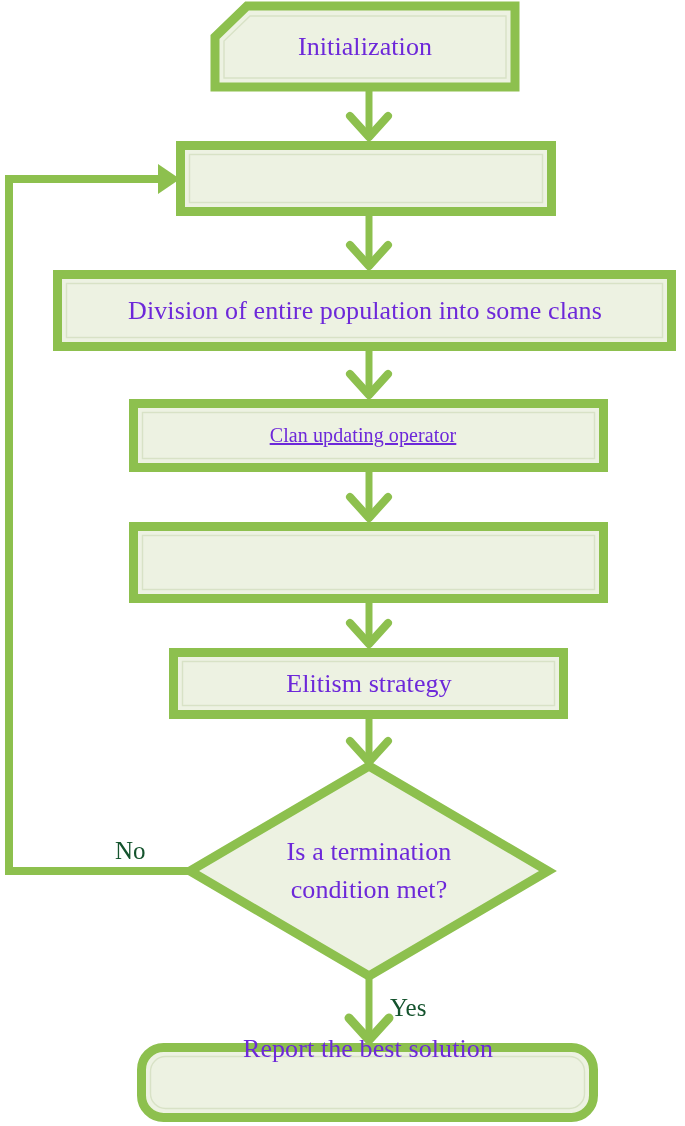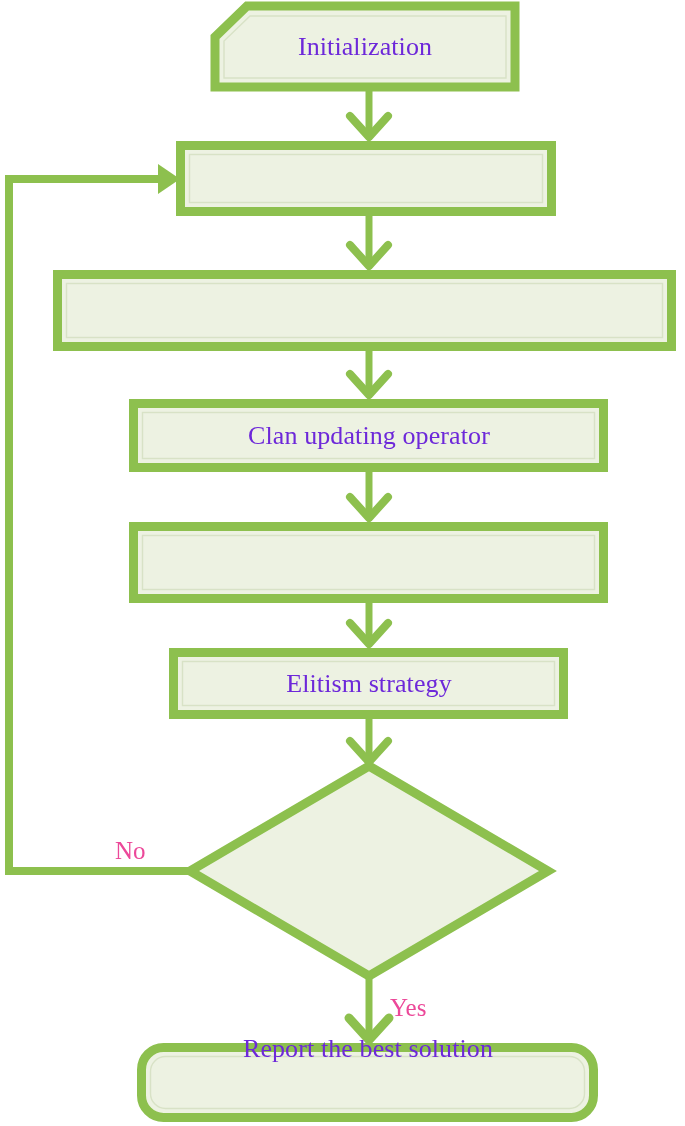--- a/index.html
+++ b/index.html
@@ -38,21 +38,21 @@
     color: #6d28d9;
     font-family: "Liberation Serif", "DejaVu Serif", serif;
     font-size: 25px;
     line-height: 1.22;
     letter-spacing: 0.1px;
     white-space: pre-line;
     pointer-events: none;
   }
   .edge-label {
     position: absolute;
-    color: #ec4899;
+    color: #14532d;
     font-family: "Liberation Serif", "DejaVu Serif", serif;
     font-size: 25px;
     line-height: 1;
     white-space: nowrap;
     pointer-events: none;
   }
 </style>
 </head>
 <body>
 
@@ -121,26 +121,29 @@
     <g>
       <line x1="369" y1="976" x2="369" y2="1040" stroke="#8DC04E" stroke-width="7"></line>
       <polyline points="349,1018 369,1040 389,1018" fill="none" stroke="#8DC04E" stroke-width="9" stroke-linecap="round" stroke-linejoin="round"></polyline>
     </g>
 
   </svg>
 
   <div class="node-label" style="left:215px; top:6px; width:300px; height:82px; font-size:26px;">Initialization</div>
 
 
+  <div class="node-label" style="left:58px; top:274px; width:614px; height:73px; font-size:26px;">Division of entire population into some clans</div>
 
-  <div class="node-label" style="left:134px; top:403px; width:470px; height:65px; font-size:26px;">Clan updating operator</div>
+  <div class="node-label" style="left:128px; top:403px; width:470px; height:65px; font-size:20px;text-decoration:underline;">Clan updating operator</div>
 
 
   <div class="node-label" style="left:174px; top:652px; width:390px; height:63px; font-size:26px;">Elitism strategy</div>
 
+  <div class="node-label" style="left:209px; top:766px; width:320px; height:210px; font-size:26px; line-height:1.45;">Is a termination
+condition met?</div>
 
   <div class="node-label" style="left:142px; top:1013px; width:452px; height:71px; font-size:26px;">Report the best solution</div>
 
   <div class="edge-label" style="left:115px; top:838px;">No</div>
 
   <div class="edge-label" style="left:390px; top:995px;">Yes</div>
 
 </div>
 
 </body></html>

